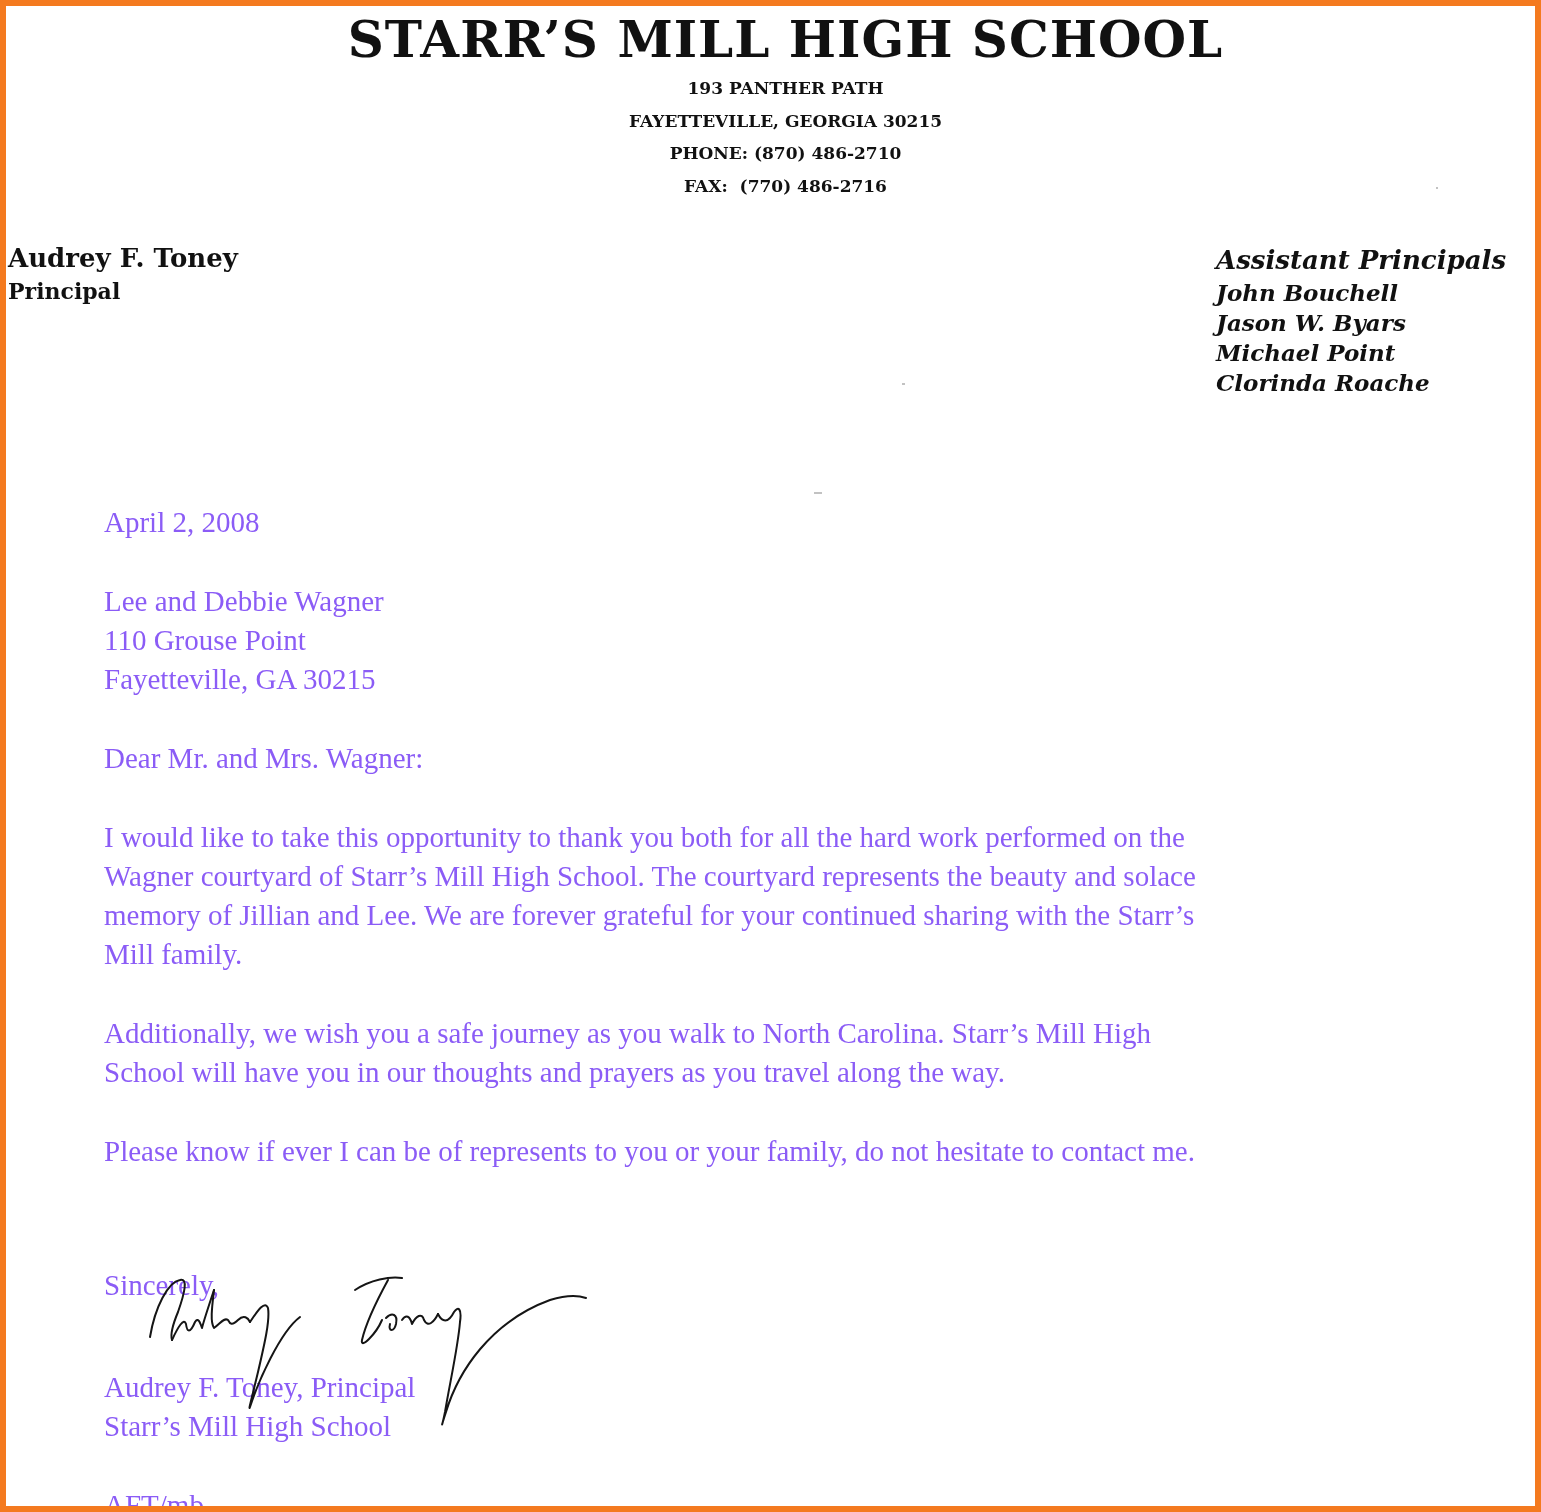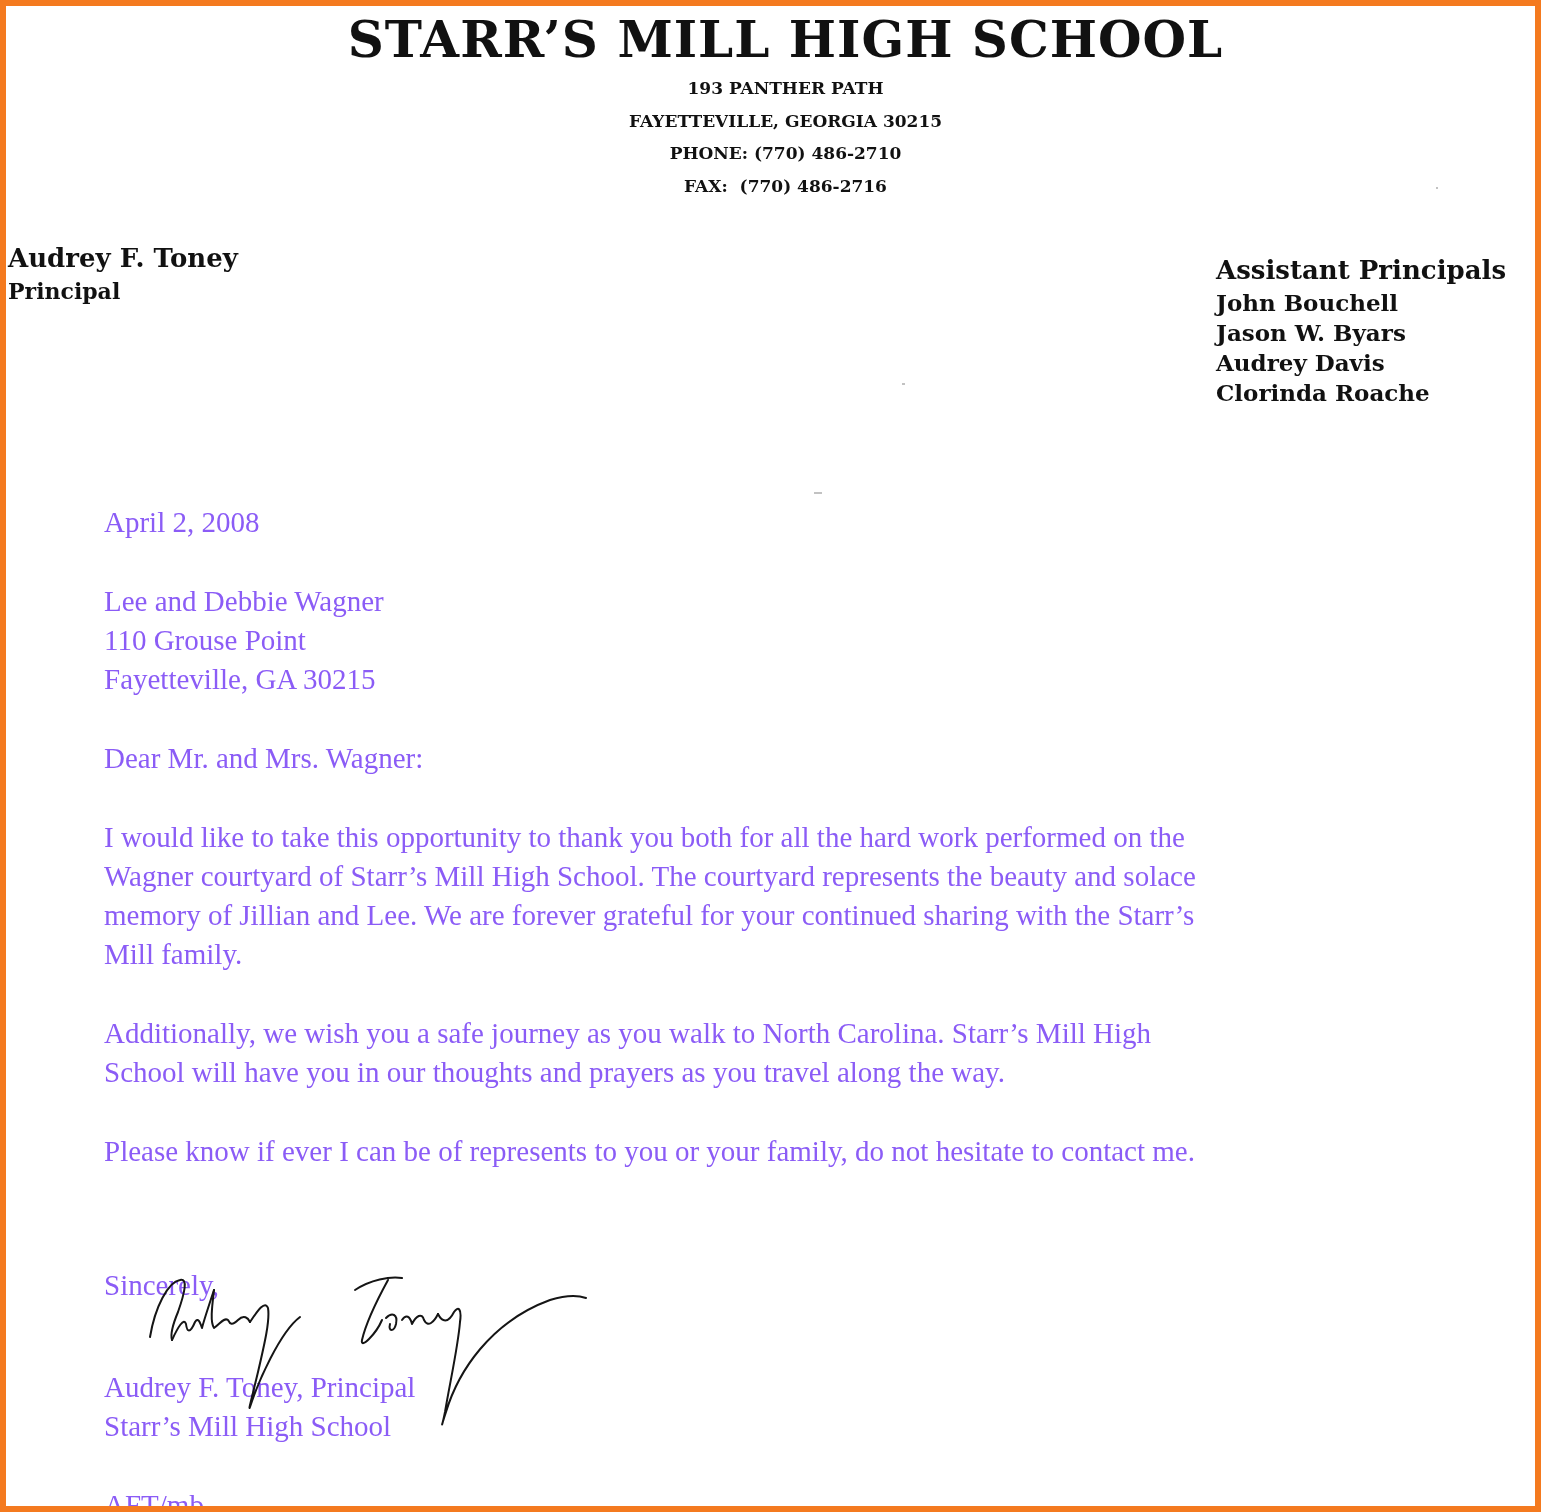--- a/index.html
+++ b/index.html
@@ -59,21 +59,21 @@
   }
   .addr div { white-space: pre; }
   .principal {
     position: absolute;
     left: 8px; top: 240px;
   }
   .principal .name { font-size: 26px; line-height: 36px; }
   .principal .title { font-size: 22px; line-height: 30px; }
   .assistants {
     position: absolute;
-    left: 1216px; top: 252px;
+    left: 1216px; top: 242px; font-style: italic;
   }
   .assistants .heading { font-size: 26px; line-height: 36px; white-space: nowrap; }
   .assistants .member { font-size: 23px; line-height: 30px; white-space: nowrap; }
   .line { position: absolute; left: 104px; font-family: "Liberation Serif", serif; font-size: 29px; color: #8b5cf6; white-space: nowrap; line-height: 39px; }
   .signature {
     position: absolute;
     left: 140px; top: 1262px;
     width: 460px; height: 170px;
     z-index: 5;
   }
@@ -83,34 +83,34 @@
 <body>
 
 <div class="frame"></div>
 
 <div class="page">
 
   <div class="school-name slab">STARR’S MILL HIGH SCHOOL</div>
   <div class="addr slab">
     <div>193 PANTHER PATH</div>
     <div>FAYETTEVILLE, GEORGIA 30215</div>
-    <div>PHONE: (770) 486-2710</div>
+    <div>PHONE: (870) 486-2710</div>
     <div>FAX:  (770) 486-2716</div>
   </div>
 
   <div class="principal slab">
     <div class="name">Audrey F. Toney</div>
     <div class="title">Principal</div>
   </div>
 
   <div class="assistants slab">
     <div class="heading">Assistant Principals</div>
     <div class="member">John Bouchell</div>
     <div class="member">Jason W. Byars</div>
-    <div class="member">Audrey Davis</div>
+    <div class="member">Michael Point</div>
     <div class="member">Clorinda Roache</div>
   </div>
 
   <div class="speck" style="left:902px;top:383px;width:3px;height:2px;"></div>
   <div class="speck" style="left:814px;top:492px;width:8px;height:2px;"></div>
   <div class="speck" style="left:1436px;top:187px;width:2px;height:2px;"></div>
 
   <div class="line" style="top:503px;">April 2, 2008</div>
 
   <div class="line" style="top:582px;">Lee and Debbie Wagner</div>

